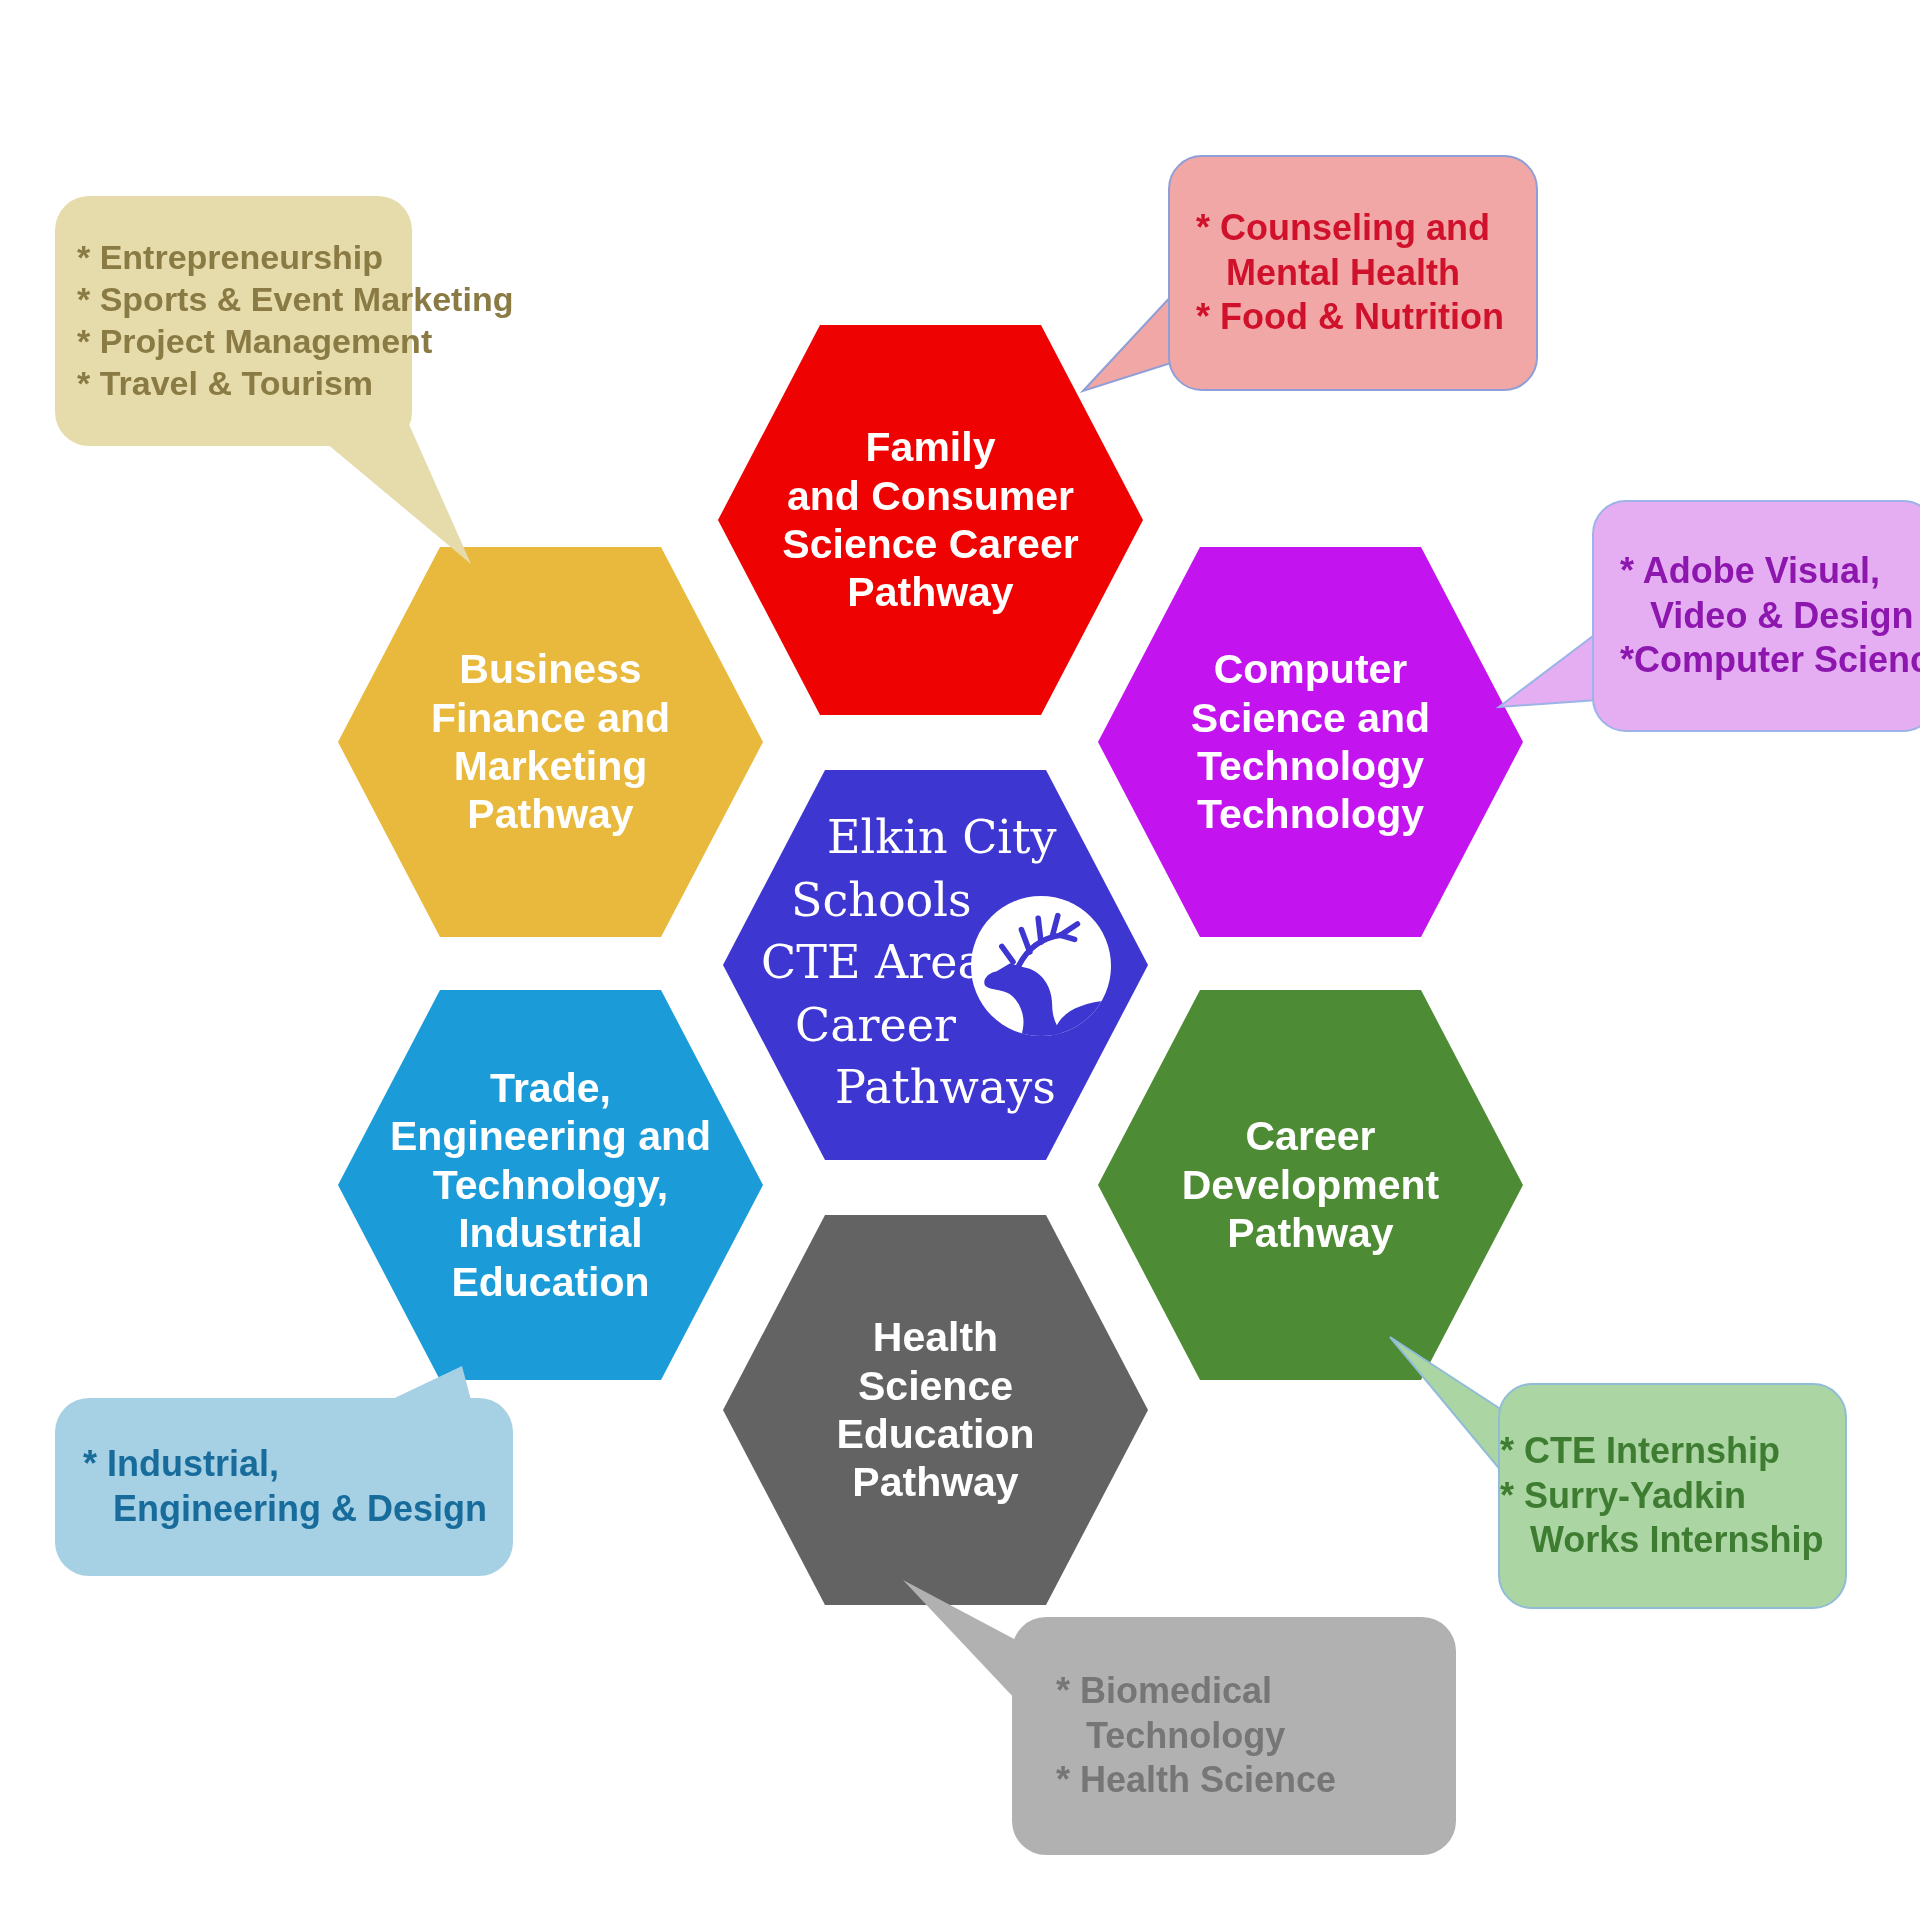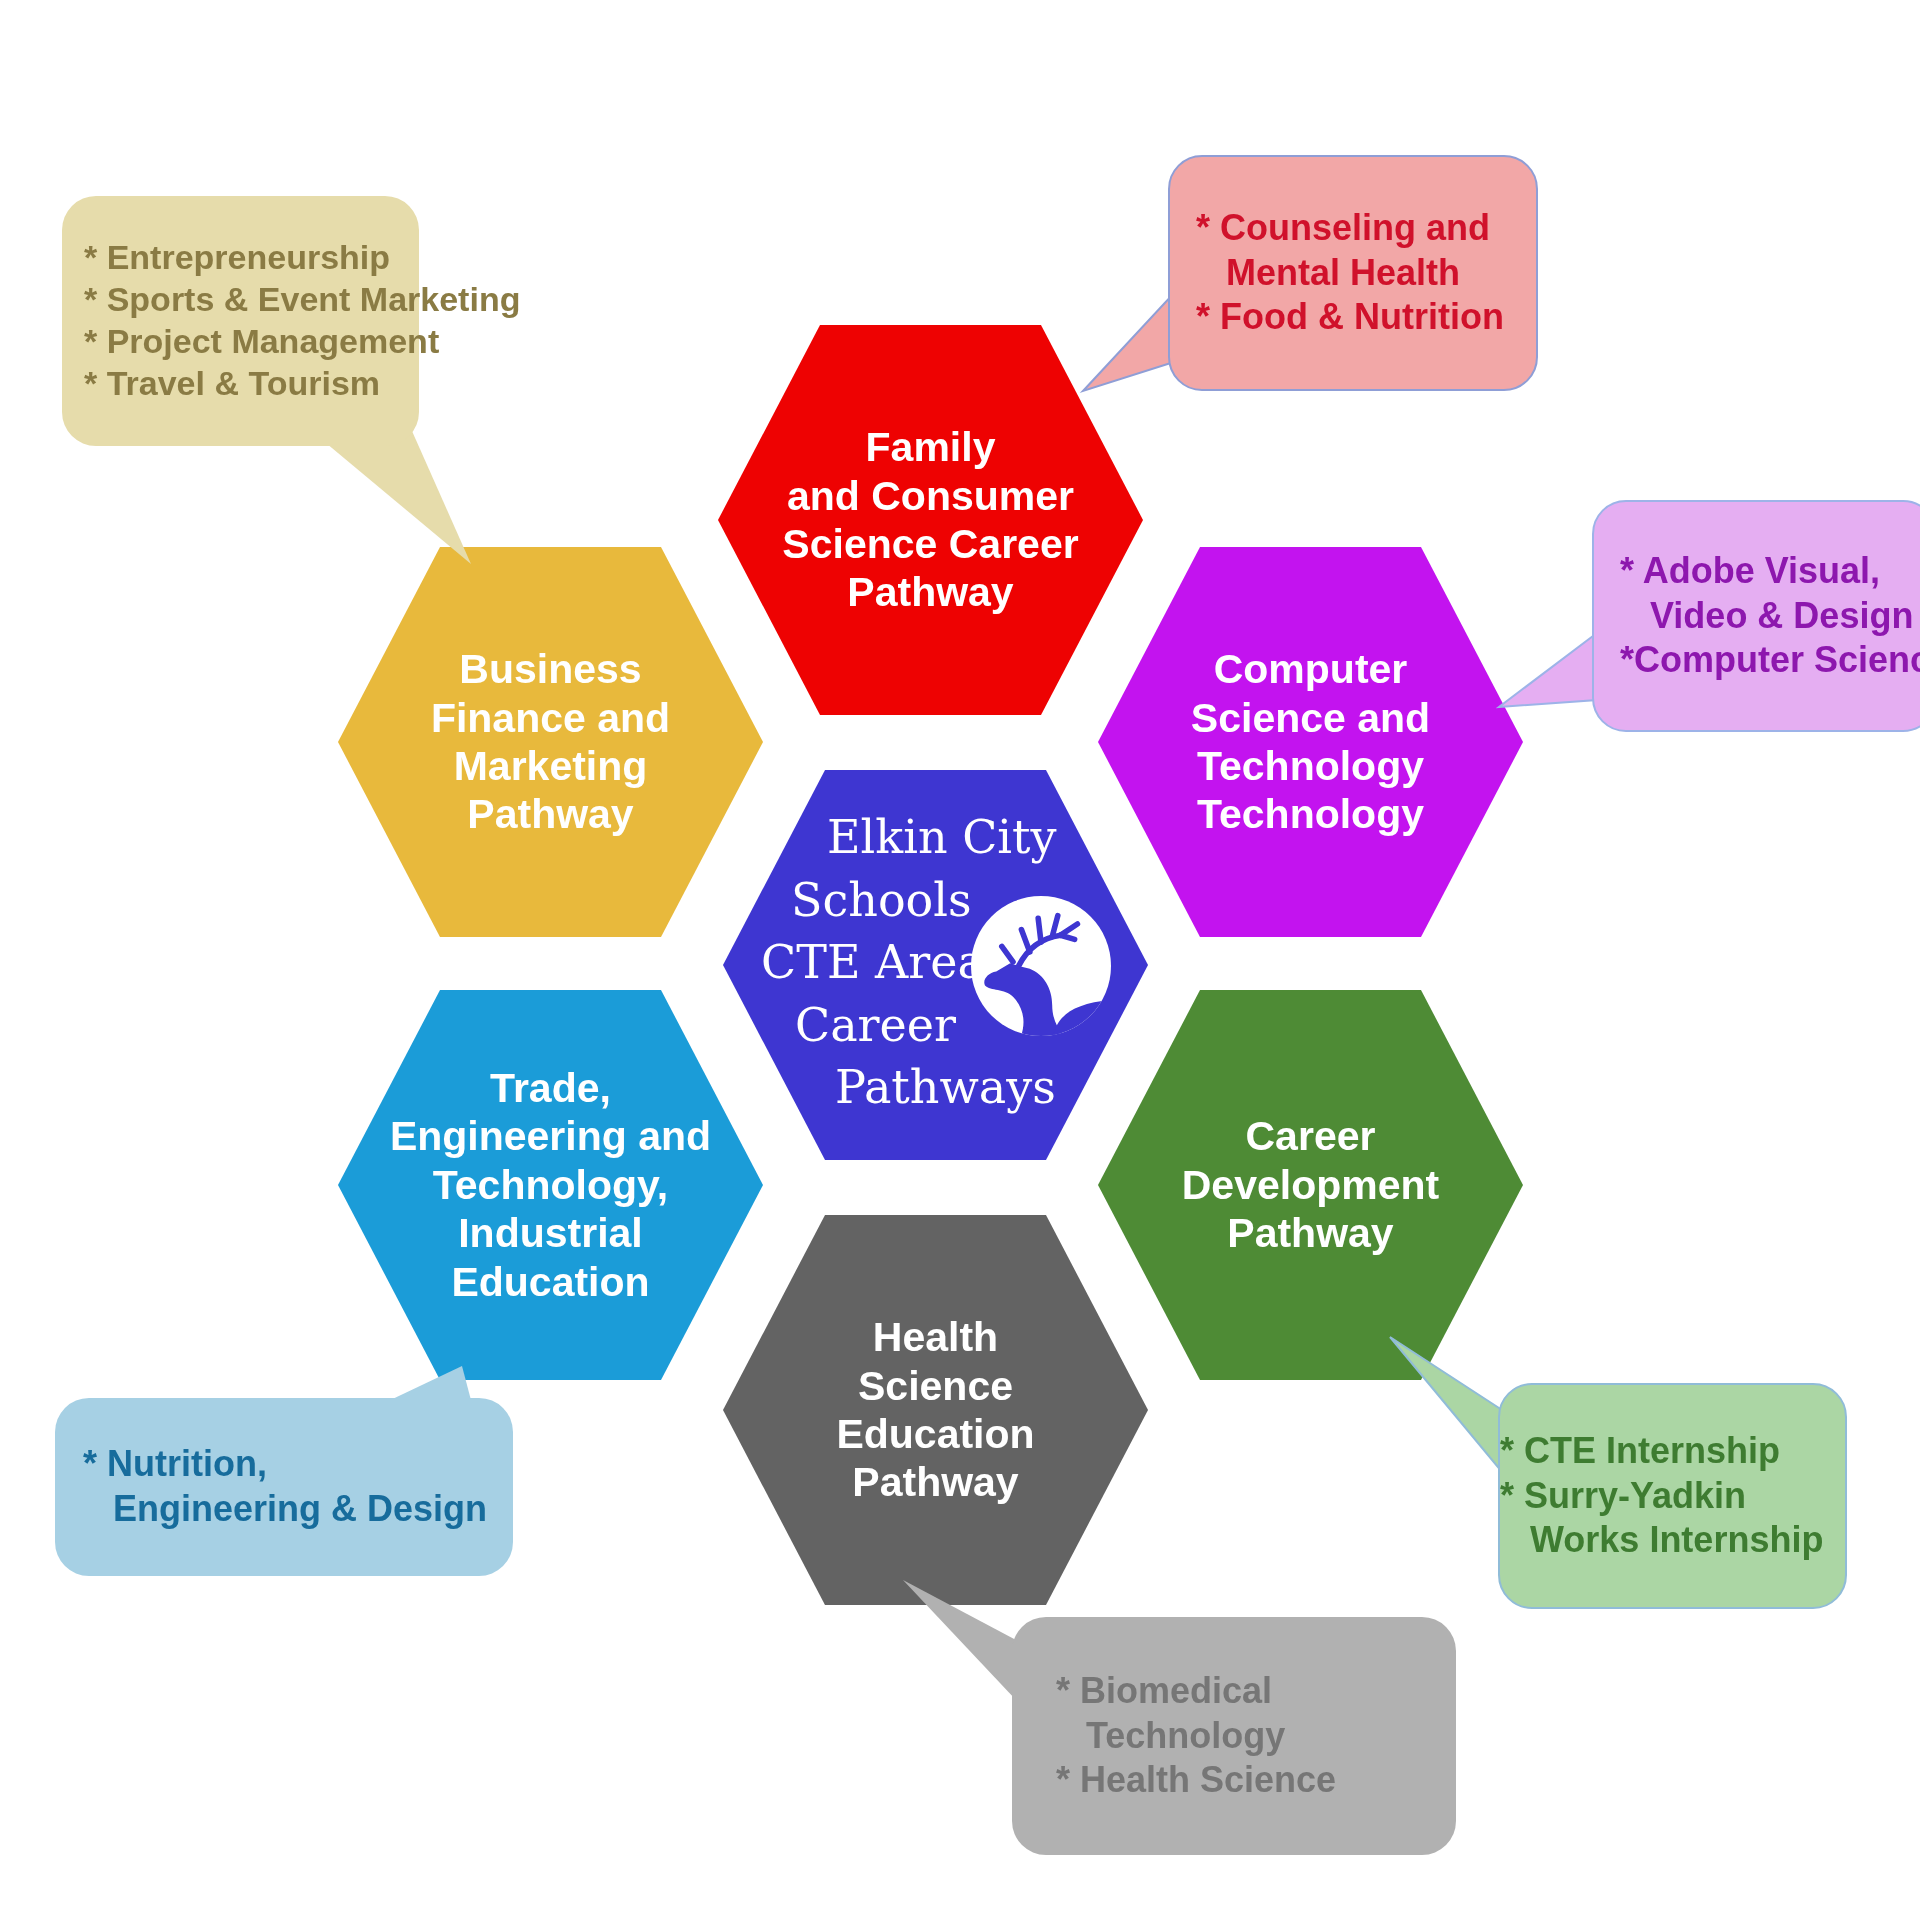--- a/index.html
+++ b/index.html
@@ -27,21 +27,21 @@
   .center-text span:nth-child(1){padding-left:104px;}
   .center-text span:nth-child(2){padding-left:68px;}
   .center-text span:nth-child(3){padding-left:38px;}
   .center-text span:nth-child(4){padding-left:72px;}
   .center-text span:nth-child(5){padding-left:112px;}
   .elk-logo{position:absolute;left:248px;top:126px;width:140px;height:140px;}
   
   .bubble{position:absolute;border-radius:34px;z-index:3;display:flex;flex-direction:column;
           justify-content:center;font-weight:bold;}
   .bubble span{display:block;white-space:pre;}
-  .bubble-business{left:62px;  top:196px; width:335px;height:250px;background:#e6dcab;
+  .bubble-business{left:55px;  top:196px; width:335px;height:250px;background:#e6dcab;
                    color:#8a7b44;font-size:34px;line-height:1.23;padding-left:22px;}
   .bubble-family  {left:1168px;top:155px; width:340px;height:232px;background:#f2a7a7;
                    color:#d0112b;font-size:36px;line-height:1.24;padding-left:26px;
                    border:2px solid #8f9ed6;}
   .bubble-computer{left:1592px;top:500px; width:315px;height:228px;background:#e5aef2;
                    color:#8d17ae;font-size:36px;line-height:1.24;padding-left:26px;
                    border:2px solid #9db3e8;}
   .bubble-trade   {left:55px;  top:1398px;width:430px;height:178px;background:#a6d0e4;
                    color:#176c9c;font-size:36px;line-height:1.24;padding-left:28px;}
   .bubble-career  {left:1498px;top:1383px;width:345px;height:222px;background:#abd6a4;
@@ -164,21 +164,21 @@
     <span>* Food &amp; Nutrition</span>
   </div>
 
   <div class="bubble bubble-computer">
     <span>* Adobe Visual,</span>
     <span>   Video &amp; Design</span>
     <span>*Computer Science</span>
   </div>
 
   <div class="bubble bubble-trade">
-    <span>* Nutrition,</span>
+    <span>* Industrial,</span>
     <span>   Engineering &amp; Design</span>
   </div>
 
   <div class="bubble bubble-career">
     <span>* CTE Internship</span>
     <span>* Surry-Yadkin</span>
     <span>   Works Internship</span>
   </div>
 
   <div class="bubble bubble-health">

